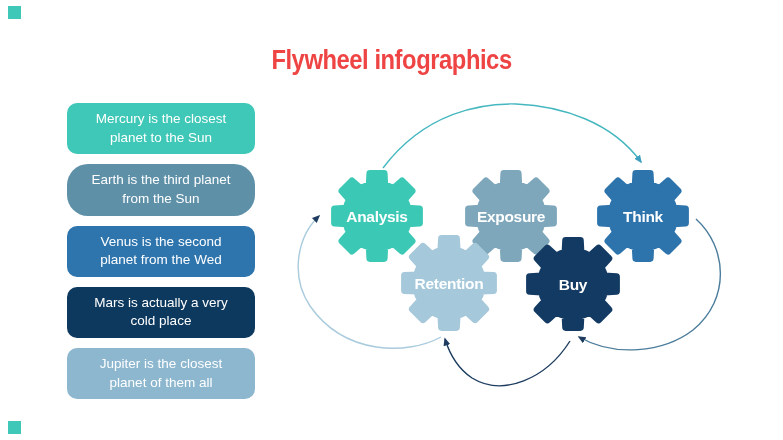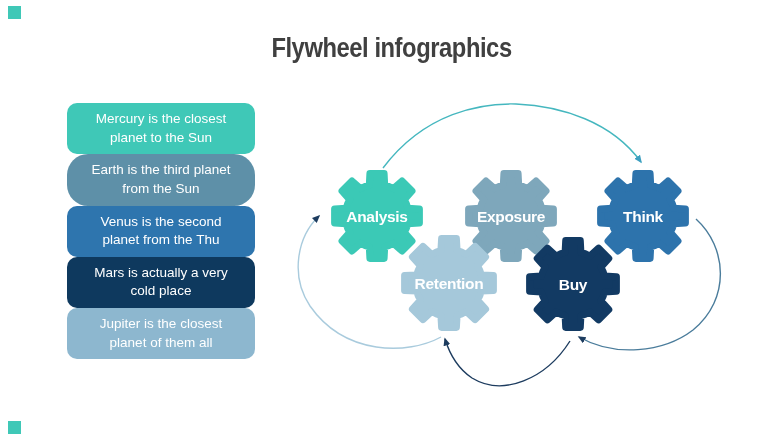--- a/index.html
+++ b/index.html
@@ -17,21 +17,21 @@
   .corner.bottom{top:421px;}
   .title{
     position:absolute;top:33px;left:0;right:0;
     margin:0;text-align:center;
     font-size:27px;font-weight:800;color:#1b1b24;
     letter-spacing:-0.5px;
   }
   .title > span{display:inline-block;transform:scaleX(0.88);}
   .facts{
     position:absolute;left:67px;top:103px;width:188px;
-    display:flex;flex-direction:column;
+    display:flex;flex-direction:column;gap:10px;
   }
   .fact{
     min-height:51px;border-radius:10px;
     color:#ffffff;font-size:13.5px;line-height:1.38;
     display:flex;align-items:center;justify-content:center;
     text-align:center;padding:7px 18px;box-sizing:border-box;
   }
   .diagram{
     position:absolute;left:0;top:0;width:783px;height:440px;
   }
@@ -44,31 +44,31 @@
   }
 </style>
 </head>
 <body>
 
 <div class="slide">
 
   <div class="corner top" style="background: rgb(63, 200, 183);"></div>
   <div class="corner bottom" style="background: rgb(63, 200, 183);"></div>
 
-  <h1 class="title" style="color: #404040;"><span>Flywheel infographics</span></h1>
+  <h1 class="title" style="color: #ef4444; margin-top: 12px;"><span>Flywheel infographics</span></h1>
 
   <div class="facts">
     <div class="fact" style="background: rgb(63, 200, 183);">
         <span>Mercury is the closest planet to the Sun</span>
       </div>
     <div class="fact" style="background: rgb(94, 144, 168); border-radius: 21px;">
         <span>Earth is the third planet from the Sun</span>
       </div>
     <div class="fact" style="background: rgb(46, 117, 174);">
-        <span>Venus is the second planet from the Thu</span>
+        <span>Venus is the second planet from the Wed</span>
       </div>
     <div class="fact" style="background: rgb(14, 57, 94);">
         <span>Mars is actually a very cold place</span>
       </div>
     <div class="fact" style="background: rgb(141, 183, 207);">
         <span>Jupiter is the closest planet of them all</span>
       </div>
   </div>
 
   <svg class="diagram" viewBox="0 0 783 440" xmlns="http://www.w3.org/2000/svg">

